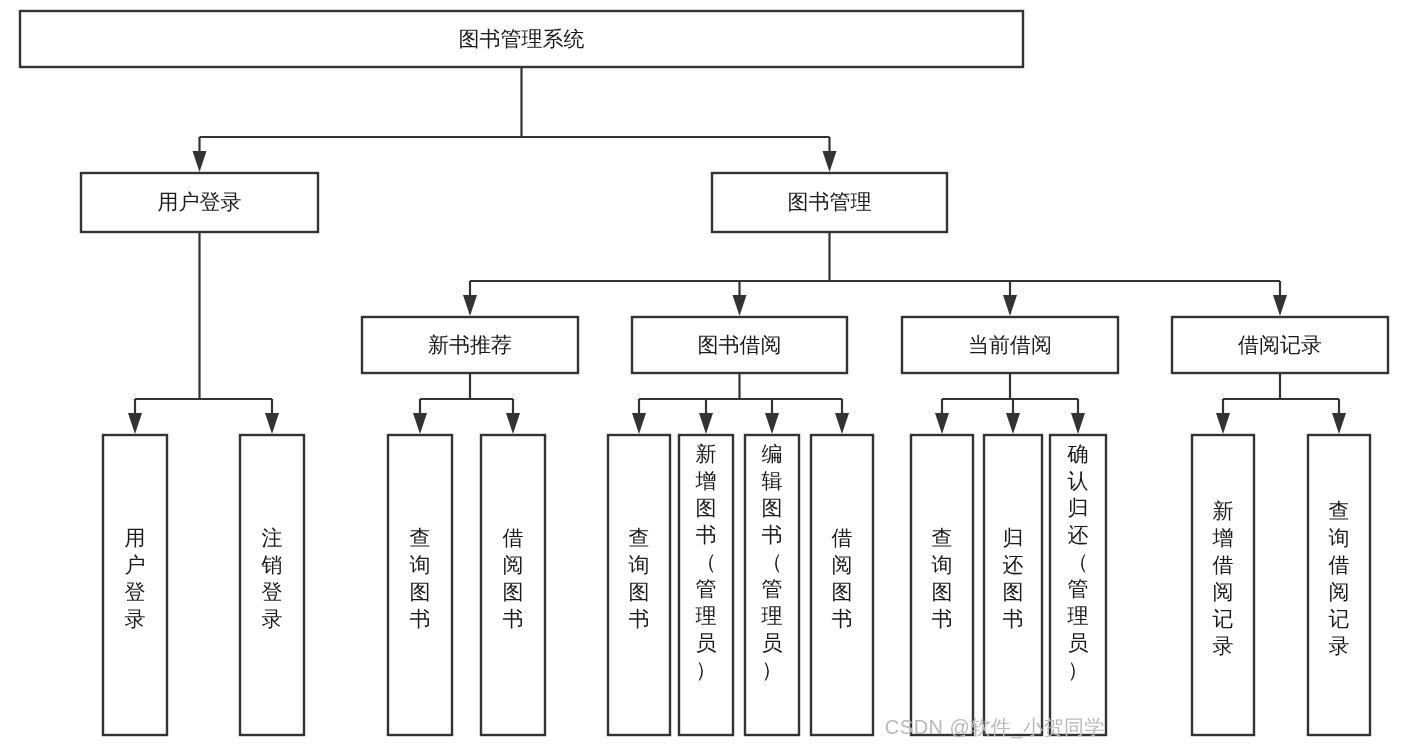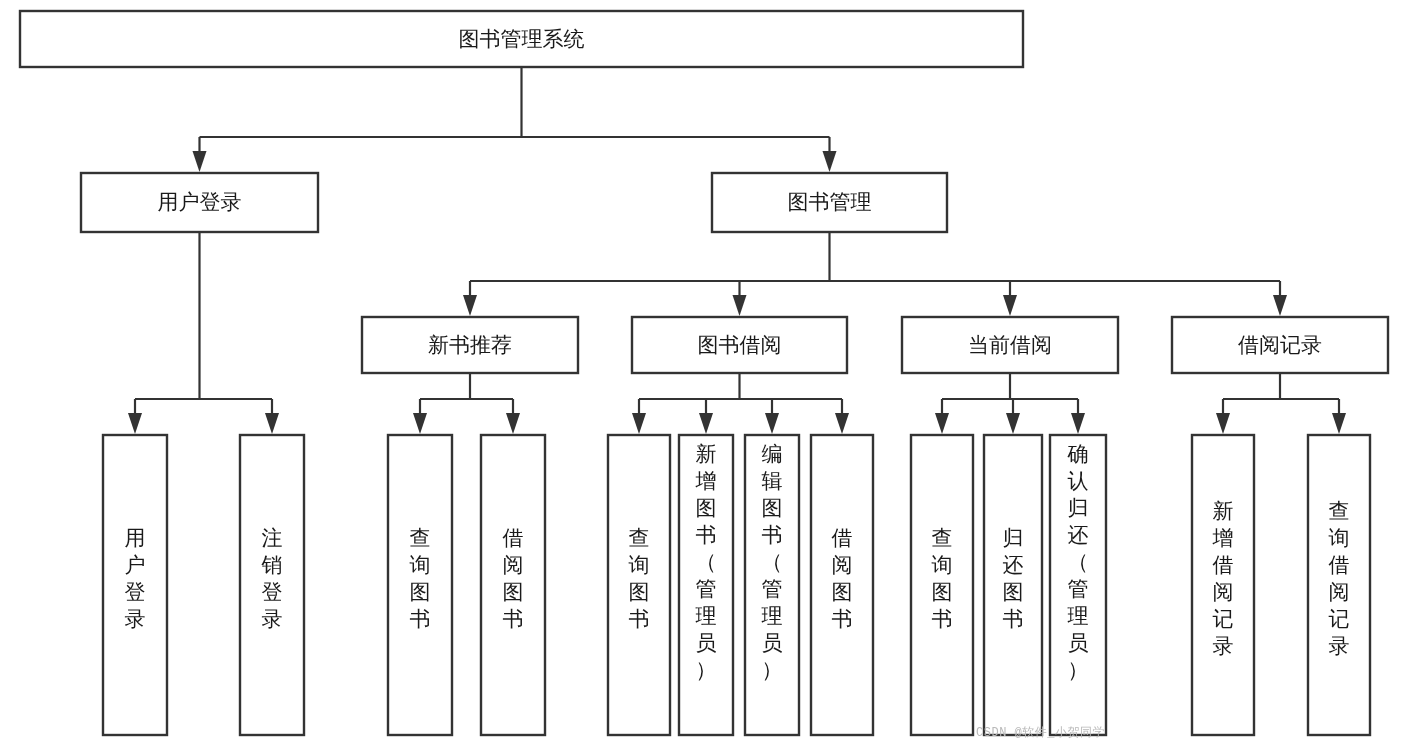--- a/index.html
+++ b/index.html
@@ -51,22 +51,22 @@
   }
   .arrow-head {
     fill: #333333;
     stroke: none;
   }
   .watermark {
     position: absolute;
     right: 10px;
     bottom: 6px;
     color: #b9b9b9;
-    font-size: 12px;
-    font-family: Liberation Mono, monospace;
+    font-size: 20px;
+    font-family: Liberation Sans, sans-serif;
     white-space: nowrap;
     letter-spacing: 0.5px;
     user-select: none;
   }
 </style>
 </head>
 <body>
 
 <div id="diagram-root">
   <svg id="tree-svg" viewBox="0 0 1405 747">

